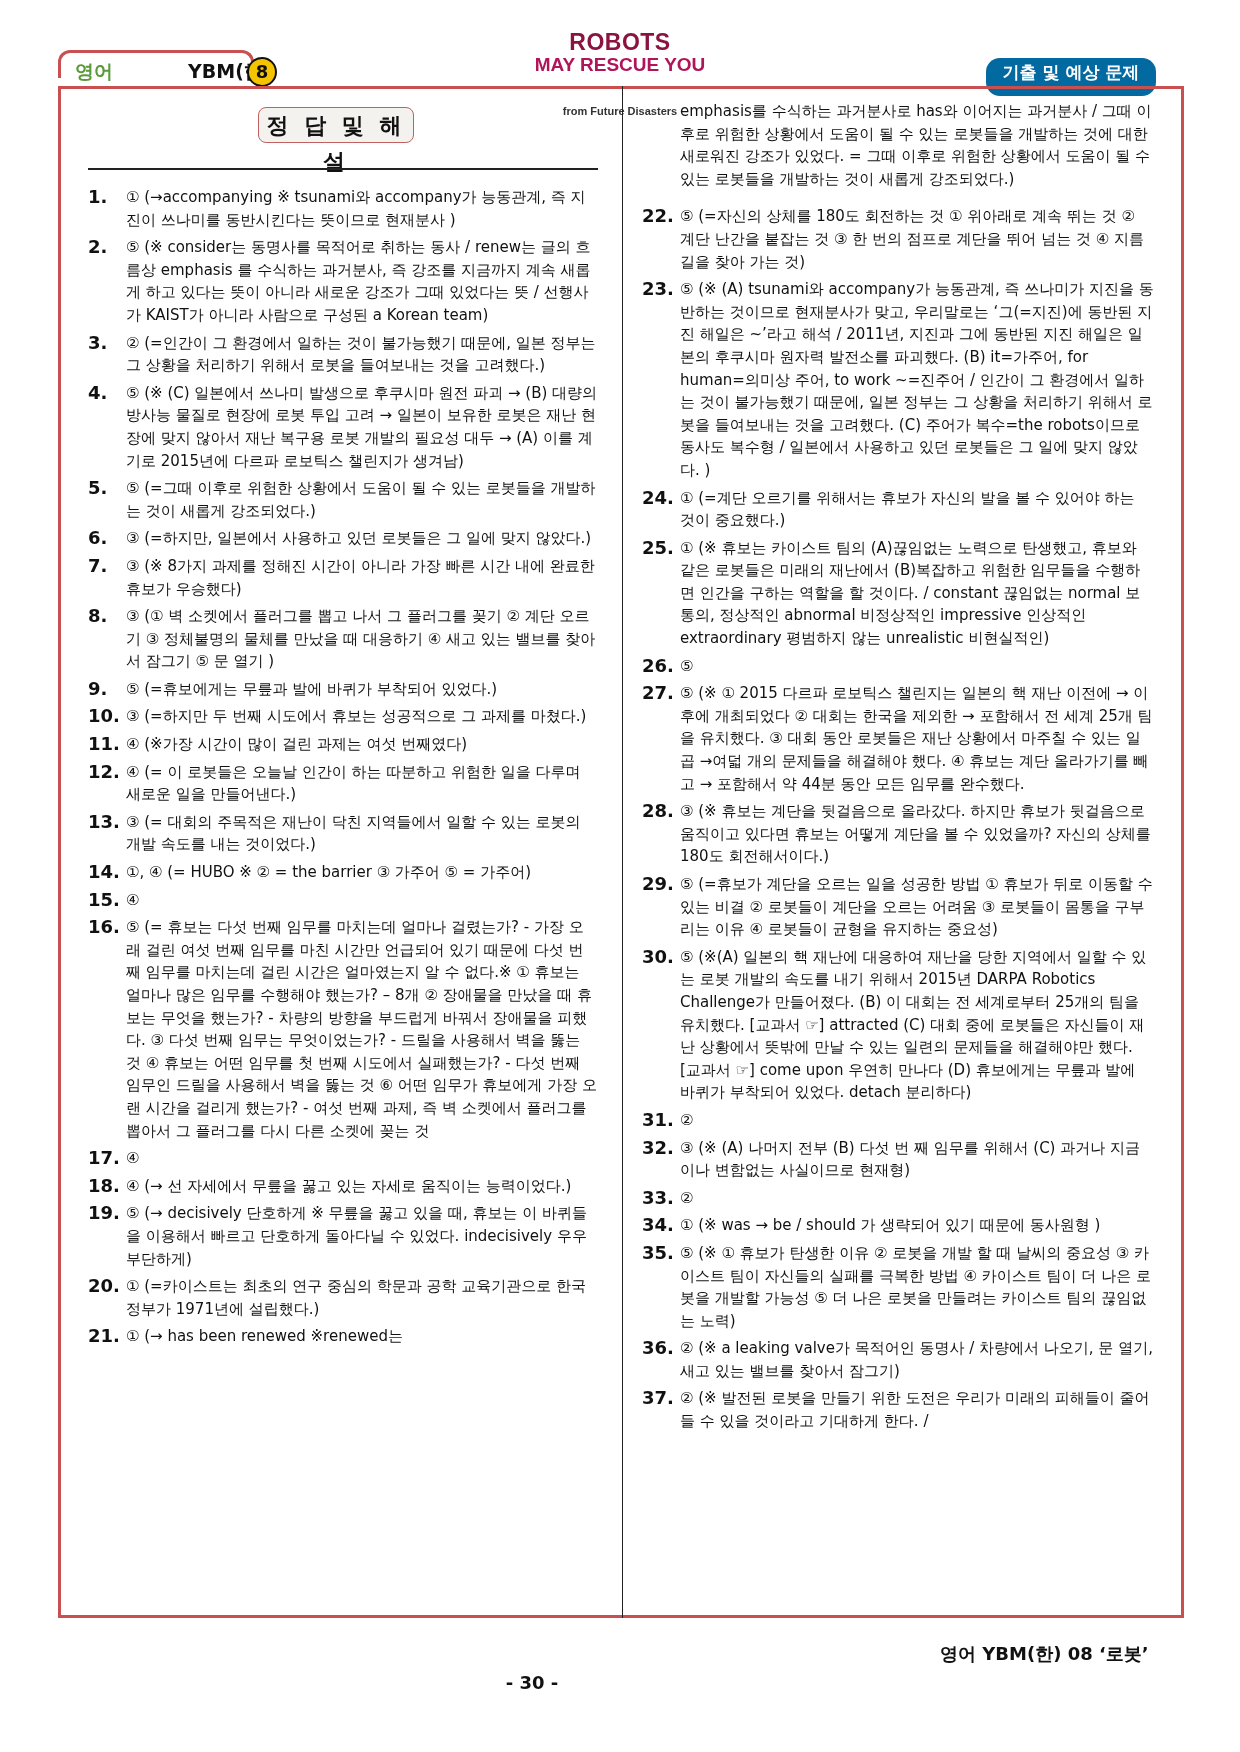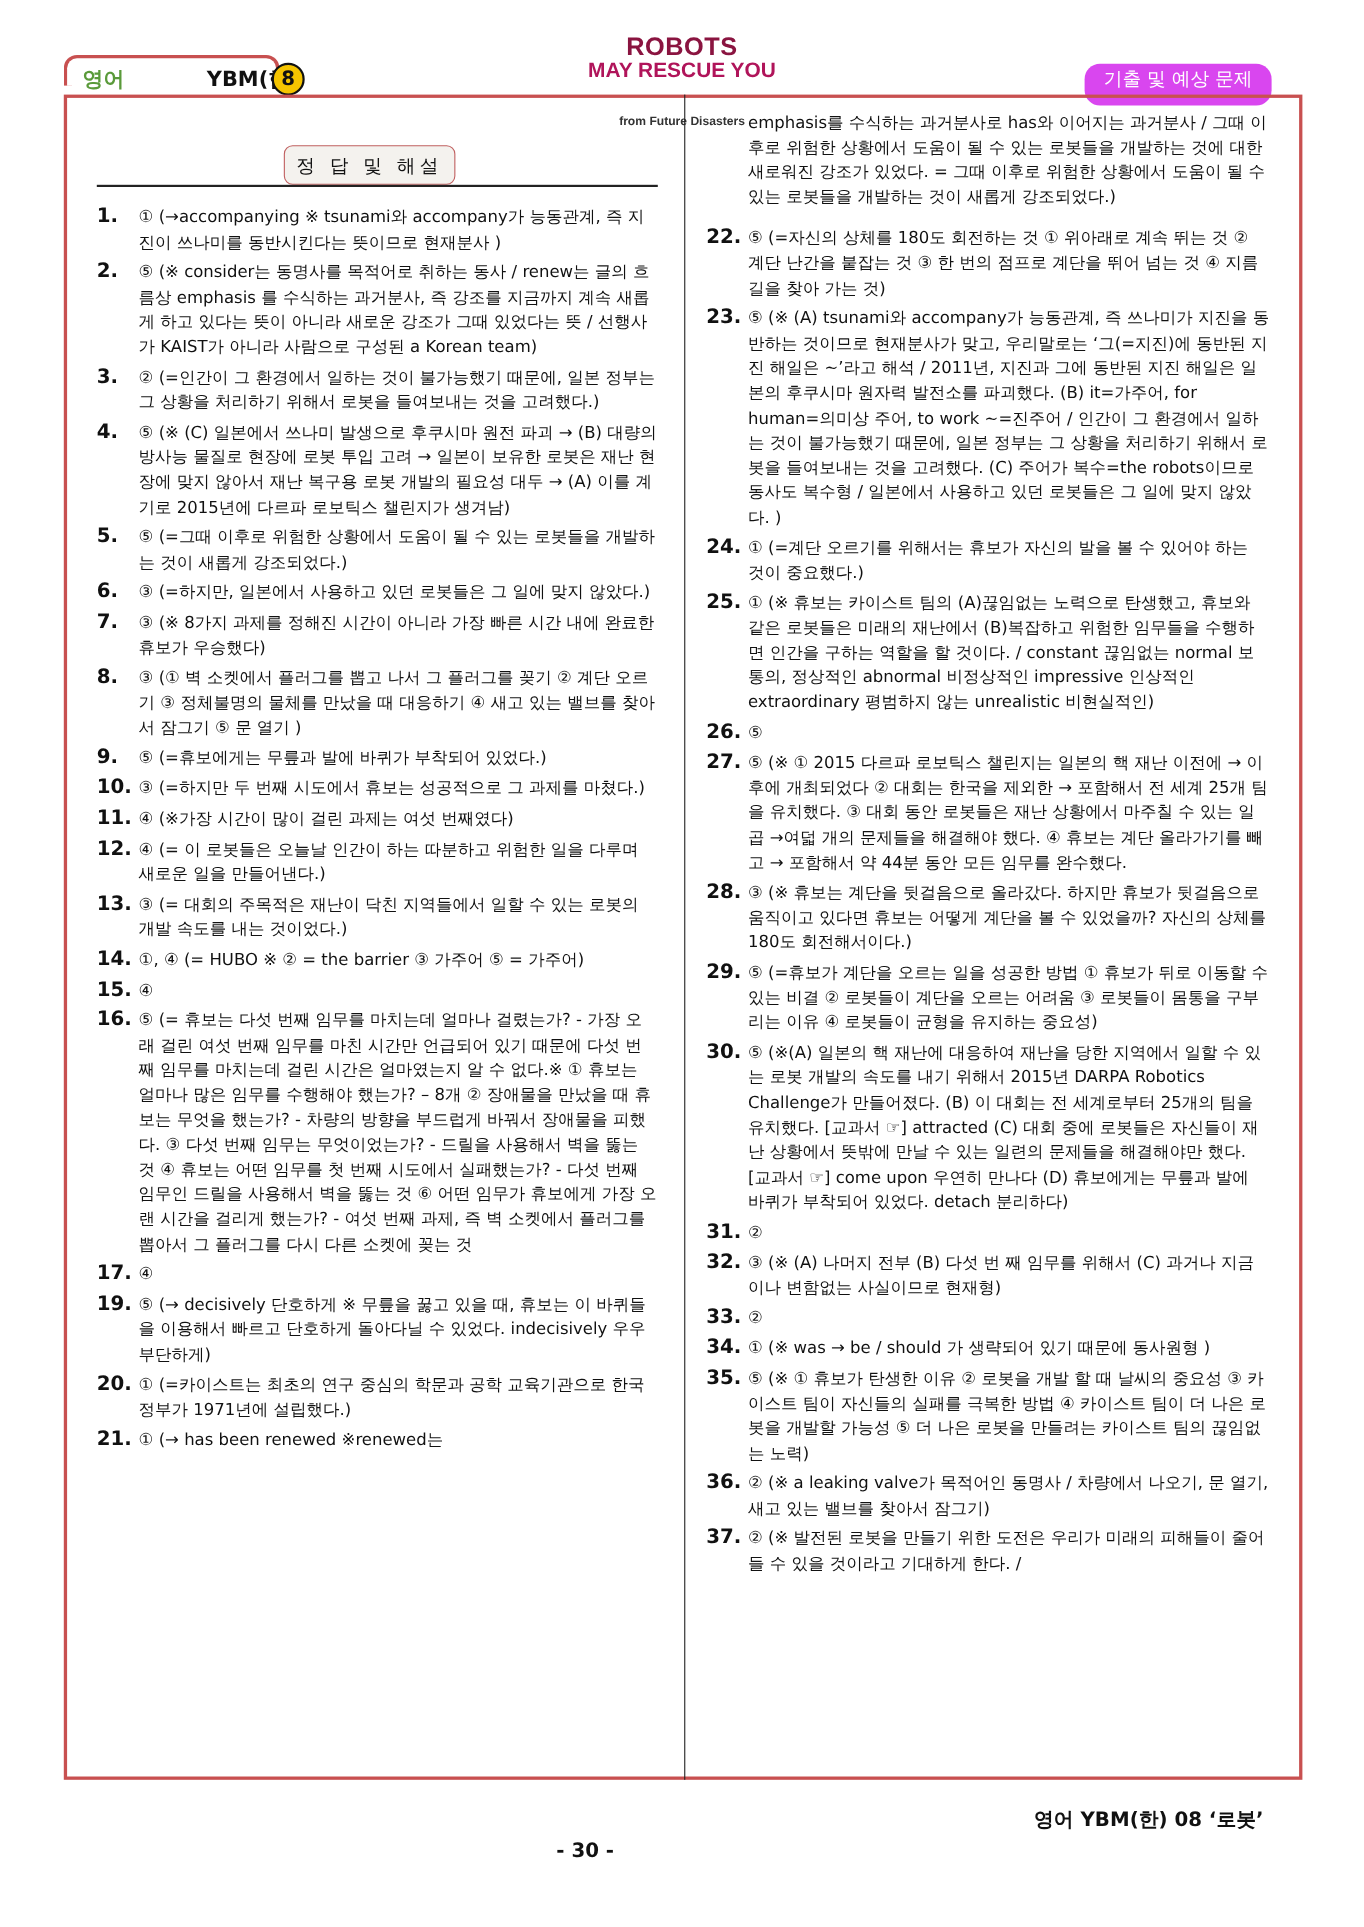--- a/index.html
+++ b/index.html
@@ -13,28 +13,28 @@
   .hdr-left .num { position:absolute; left:186px; top:4px; width:26px; height:26px; border-radius:50%;
                    background:#f5c400; border:2px solid #111; font-size:18px; font-weight:bold;
                    text-align:center; line-height:26px; box-sizing:content-box; }
   .title-block { position:absolute; left:500px; top:30px; width:240px; text-align:center; }
   .title-block .t1 { font-family:"Liberation Sans", sans-serif; font-weight:bold; font-size:23px;
                      color:#8a1440; letter-spacing:0.5px; line-height:24px; }
   .title-block .t2 { font-family:"Liberation Sans", sans-serif; font-weight:bold; font-size:19px;
                      color:#b0145a; line-height:22px; }
   .title-block .t3 { font-family:"Liberation Sans", sans-serif; font-weight:bold; font-size:11px;
                      color:#333; line-height:14px;margin-top:28px; }
-  .hdr-right { position:absolute; left:986px; top:58px; width:170px; height:38px; background:#d946ef;
-               color:#fff; border-radius:14px; text-align:center; font-size:17px; line-height:28px; font-weight:normal; }
+  .hdr-right { position:absolute; left:986px; top:58px; width:170px; height:38px; background:#0369a1;
+               color:#fff; border-radius:14px; text-align:center; font-size:17px; line-height:28px; font-weight:bold; }
   .frame { position:absolute; left:58px; top:86px; width:1126px; height:1532px; border:3px solid #c85050;
            box-sizing:border-box; }
   .divider { position:absolute; left:622px; top:86px; width:1px; height:1532px; background:#222; }
-  .section-title { position:absolute; left:258px; top:132px; width:156px; height:36px; border:1.5px solid #c06060;
+  .section-title { position:absolute; left:258px; top:107px; width:156px; height:36px; border:1.5px solid #c06060;
                    border-radius:8px; background:#f4f2ee; text-align:center; line-height:36px;
-                   font-size:17px; font-weight:normal; letter-spacing:4px; box-sizing:border-box; }
+                   font-size:22px; font-weight:bold; letter-spacing:4px; box-sizing:border-box; }
   .rule { position:absolute; left:88px; top:168px; width:510px; height:1.5px; background:#222; }
   .col { position:absolute; font-size:15px; line-height:22.6px; }
   .col.left { left:88px; top:186px; width:510px; }
   .col.right { left:642px; top:100px; width:512px; }
   .item { position:relative; padding-left:38px; margin-bottom:5px; }
   .item .n { position:absolute; left:0; top:0; font-size:18px; font-weight:bold; }
   .item .body { display:block; }
   .cont { padding-left:38px; margin-bottom:15px; }
   .footer-right { position:absolute; left:940px; top:1642px; font-size:18px; font-weight:bold; }
   .footer-page { position:absolute; left:0; width:1064px; top:1672px; text-align:center; font-size:18px; font-weight:bold; }
@@ -125,20 +125,24 @@
     </div>
     <div class="item">
       <span class="n">16.</span>
       <span class="body">⑤ (= 휴보는 다섯 번째 임무를 마치는데 얼마나 걸렸는가? - 가장 오래 걸린 여섯 번째 임무를 마친 시간만 언급되어 있기 때문에 다섯 번째 임무를 마치는데 걸린 시간은 얼마였는지 알 수 없다.※ ① 휴보는 얼마나 많은 임무를 수행해야 했는가? – 8개 ② 장애물을 만났을 때 휴보는 무엇을 했는가? - 차량의 방향을 부드럽게 바꿔서 장애물을 피했다. ③ 다섯 번째 임무는 무엇이었는가? - 드릴을 사용해서 벽을 뚫는 것 ④ 휴보는 어떤 임무를 첫 번째 시도에서 실패했는가? - 다섯 번째 임무인 드릴을 사용해서 벽을 뚫는 것 ⑥ 어떤 임무가 휴보에게 가장 오랜 시간을 걸리게 했는가? - 여섯 번째 과제, 즉 벽 소켓에서 플러그를 뽑아서 그 플러그를 다시 다른 소켓에 꽂는 것</span>
     </div>
     <div class="item">
       <span class="n">17.</span>
       <span class="body">④</span>
     </div>
     <div class="item">
+      <span class="n">18.</span>
+      <span class="body">④ (→ 선 자세에서 무릎을 꿇고 있는 자세로 움직이는 능력이었다.)</span>
+    </div>
+    <div class="item">
       <span class="n">19.</span>
       <span class="body">⑤ (→ decisively 단호하게 ※ 무릎을 꿇고 있을 때, 휴보는 이 바퀴들을 이용해서 빠르고 단호하게 돌아다닐 수 있었다. indecisively 우우 부단하게)</span>
     </div>
     <div class="item">
       <span class="n">20.</span>
       <span class="body">① (=카이스트는 최초의 연구 중심의 학문과 공학 교육기관으로 한국정부가 1971년에 설립했다.)</span>
     </div>
     <div class="item">
       <span class="n">21.</span>
       <span class="body">① (→ has been renewed ※renewed는</span>

